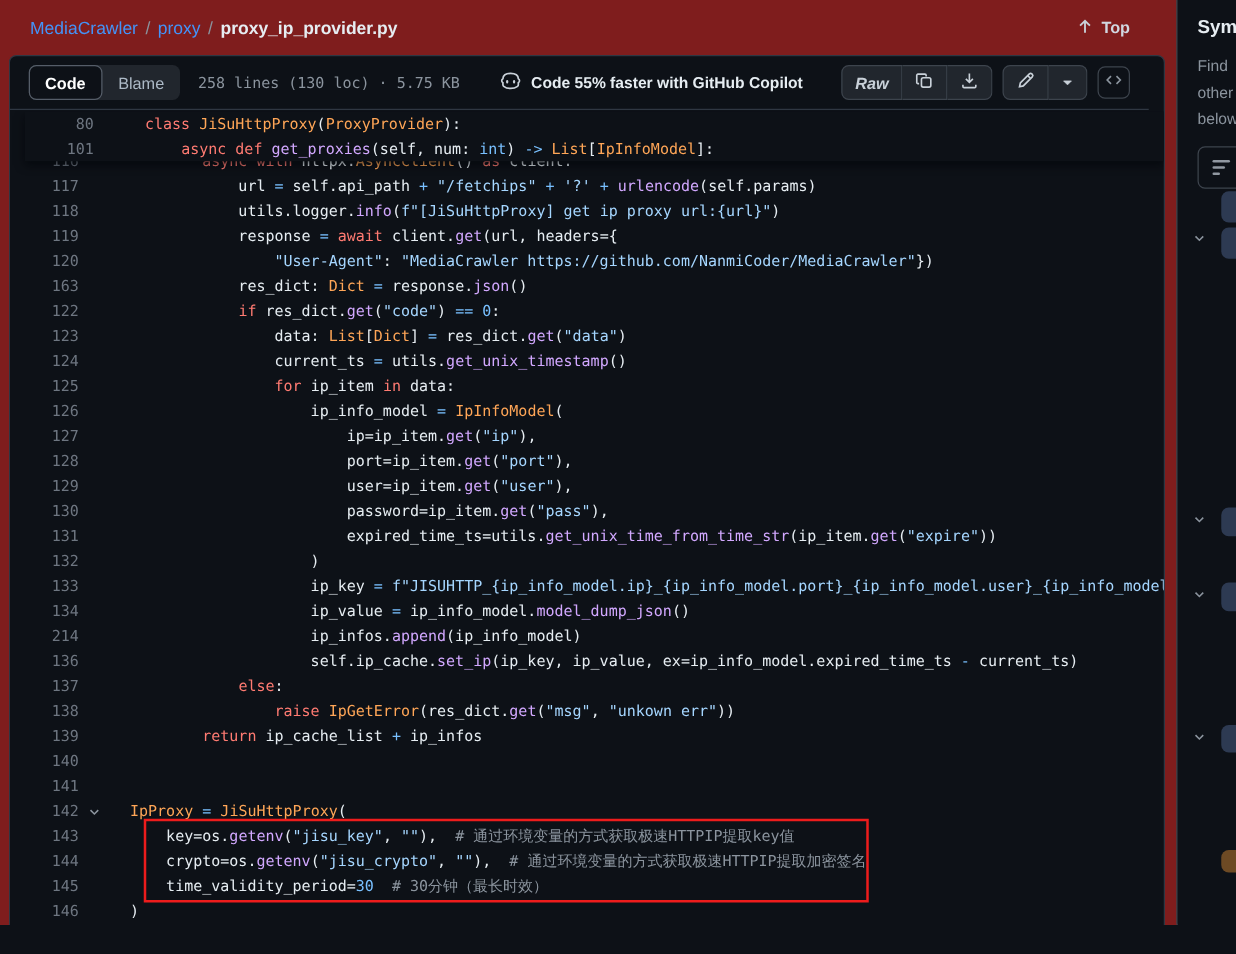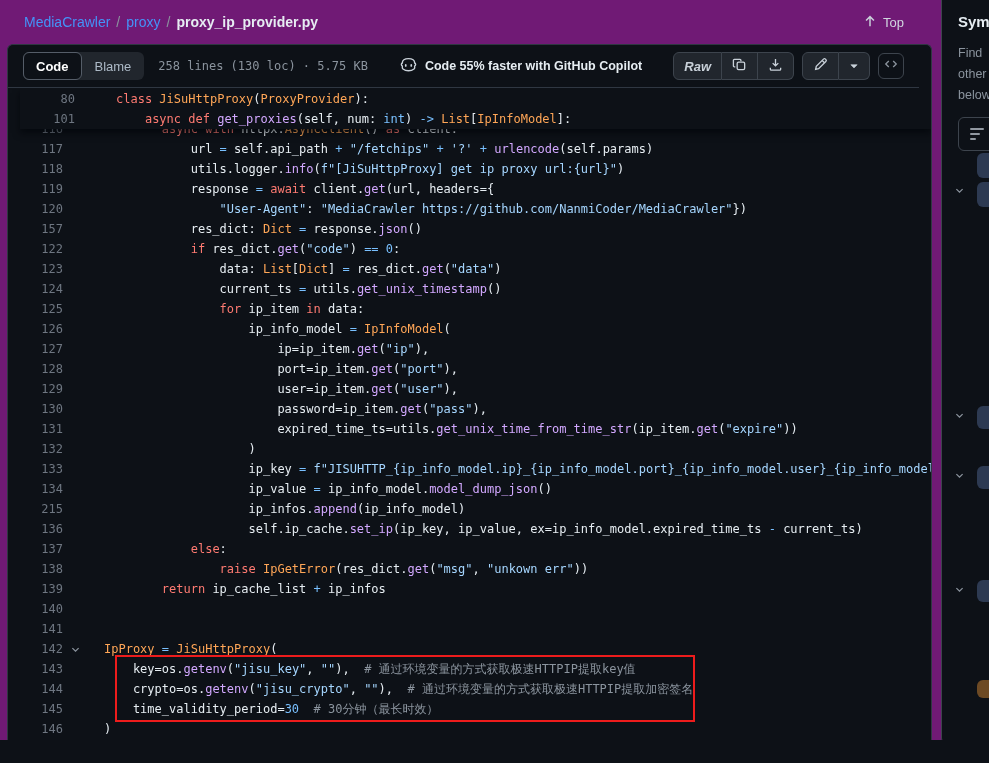--- a/index.html
+++ b/index.html
@@ -1,30 +1,30 @@
 <!DOCTYPE html>
 <html><head>
 <meta charset="utf-8">
 <style>
   * { margin:0; padding:0; box-sizing:border-box; }
   html,body { background:#0d1117; }
-  #stage { position:relative; width:989px; height:740px; overflow:hidden; background:#701a75;
+  #stage { position:relative; width:989px; height:740px; overflow:hidden; background:#7f1d1d;
            font-family:"Liberation Sans", sans-serif; color:#e6edf2;padding-left:21px; }
 
   
   #main { position:absolute; left:0; top:0; width:932px; height:763px; }
 
   .breadcrumb-bar { position:absolute; left:0; top:0; right:0; height:44px;
     display:flex; align-items:center; justify-content:space-between; padding:0 20px 0 24px; }
   .breadcrumb { font-size:14px; display:flex; align-items:center; gap:6px; }
   .bc-link { color:#4493f8; cursor:pointer; }
   .bc-sep { color:#8b949e; }
   .bc-file { color:#e6edf2; font-weight:700; }
-  .top-btn { display:flex; align-items:center; gap:6px; color:#d1d7e0; font-size:13px;
-    font-weight:400; cursor:pointer; padding:4px 8px; border-radius:6px; }
+  .top-btn { display:flex; align-items:flex-start; gap:6px; color:#d1d7e0; font-size:13px;
+    font-weight:700; cursor:pointer; padding:4px 8px; border-radius:6px; }
   .top-btn svg { stroke:#c9d1d9; }
 
   .file-container { position:absolute; left:7px; top:44px; right:0; bottom:0;
     border:1px solid #2f3742; border-bottom:none; border-radius:6px 6px 0 0; background:#0d1117; }
 
   
   .toolbar { position:absolute; left:0; top:0; right:12px; height:43px; border-bottom:1px solid #2f3742;
     display:flex; align-items:center; padding:0 15px; }
   .seg { display:flex; align-items:center; background:#21262d; border-radius:6px; padding:0; height:28px; }
   .seg-btn { height:28px; padding:0 12px; display:flex; align-items:center; font-size:13px;
@@ -175,35 +175,35 @@
         </div>
       </div>
 
       <div class="code-area">
         <div class="rows">
             <div class="code-row"><div class="ln">116</div><div class="fold"></div><div class="lt"><span class="tok-p">        </span><span class="tok-k">async </span><span class="tok-k">with </span><span class="tok-p">httpx.</span><span class="tok-e">AsyncClient</span><span class="tok-p">() </span><span class="tok-k">as</span><span class="tok-p"> client:</span></div></div>
             <div class="code-row"><div class="ln">117</div><div class="fold"></div><div class="lt"><span class="tok-p">            url </span><span class="tok-n">=</span><span class="tok-p"> self.api_path </span><span class="tok-n">+</span><span class="tok-p"> </span><span class="tok-s">"/fetchips"</span><span class="tok-p"> </span><span class="tok-n">+</span><span class="tok-p"> </span><span class="tok-s">'?'</span><span class="tok-p"> </span><span class="tok-n">+</span><span class="tok-p"> </span><span class="tok-f">urlencode</span><span class="tok-p">(self.params)</span></div></div>
             <div class="code-row"><div class="ln">118</div><div class="fold"></div><div class="lt"><span class="tok-p">            utils.logger.</span><span class="tok-f">info</span><span class="tok-p">(</span><span class="tok-s">f"[JiSuHttpProxy] get ip proxy url:{url}"</span><span class="tok-p">)</span></div></div>
             <div class="code-row"><div class="ln">119</div><div class="fold"></div><div class="lt"><span class="tok-p">            response </span><span class="tok-n">=</span><span class="tok-p"> </span><span class="tok-k">await</span><span class="tok-p"> client.</span><span class="tok-f">get</span><span class="tok-p">(url, headers={</span></div></div>
             <div class="code-row"><div class="ln">120</div><div class="fold"></div><div class="lt"><span class="tok-p">                </span><span class="tok-s">"User-Agent"</span><span class="tok-p">: </span><span class="tok-s">"MediaCrawler https://github.com/NanmiCoder/MediaCrawler"</span><span class="tok-p">})</span></div></div>
-            <div class="code-row"><div class="ln">157</div><div class="fold"></div><div class="lt"><span class="tok-p">            res_dict: </span><span class="tok-e">Dict</span><span class="tok-p"> </span><span class="tok-n">=</span><span class="tok-p"> response.</span><span class="tok-f">json</span><span class="tok-p">()</span></div></div>
+            <div class="code-row"><div class="ln">163</div><div class="fold"></div><div class="lt"><span class="tok-p">            res_dict: </span><span class="tok-e">Dict</span><span class="tok-p"> </span><span class="tok-n">=</span><span class="tok-p"> response.</span><span class="tok-f">json</span><span class="tok-p">()</span></div></div>
             <div class="code-row"><div class="ln">122</div><div class="fold"></div><div class="lt"><span class="tok-p">            </span><span class="tok-k">if</span><span class="tok-p"> res_dict.</span><span class="tok-f">get</span><span class="tok-p">(</span><span class="tok-s">"code"</span><span class="tok-p">) </span><span class="tok-n">==</span><span class="tok-p"> </span><span class="tok-n">0</span><span class="tok-p">:</span></div></div>
             <div class="code-row"><div class="ln">123</div><div class="fold"></div><div class="lt"><span class="tok-p">                data: </span><span class="tok-e">List</span><span class="tok-p">[</span><span class="tok-e">Dict</span><span class="tok-p">] </span><span class="tok-n">=</span><span class="tok-p"> res_dict.</span><span class="tok-f">get</span><span class="tok-p">(</span><span class="tok-s">"data"</span><span class="tok-p">)</span></div></div>
             <div class="code-row"><div class="ln">124</div><div class="fold"></div><div class="lt"><span class="tok-p">                current_ts </span><span class="tok-n">=</span><span class="tok-p"> utils.</span><span class="tok-f">get_unix_timestamp</span><span class="tok-p">()</span></div></div>
             <div class="code-row"><div class="ln">125</div><div class="fold"></div><div class="lt"><span class="tok-p">                </span><span class="tok-k">for</span><span class="tok-p"> ip_item </span><span class="tok-k">in</span><span class="tok-p"> data:</span></div></div>
             <div class="code-row"><div class="ln">126</div><div class="fold"></div><div class="lt"><span class="tok-p">                    ip_info_model </span><span class="tok-n">=</span><span class="tok-p"> </span><span class="tok-e">IpInfoModel</span><span class="tok-p">(</span></div></div>
             <div class="code-row"><div class="ln">127</div><div class="fold"></div><div class="lt"><span class="tok-p">                        ip=ip_item.</span><span class="tok-f">get</span><span class="tok-p">(</span><span class="tok-s">"ip"</span><span class="tok-p">),</span></div></div>
             <div class="code-row"><div class="ln">128</div><div class="fold"></div><div class="lt"><span class="tok-p">                        port=ip_item.</span><span class="tok-f">get</span><span class="tok-p">(</span><span class="tok-s">"port"</span><span class="tok-p">),</span></div></div>
             <div class="code-row"><div class="ln">129</div><div class="fold"></div><div class="lt"><span class="tok-p">                        user=ip_item.</span><span class="tok-f">get</span><span class="tok-p">(</span><span class="tok-s">"user"</span><span class="tok-p">),</span></div></div>
             <div class="code-row"><div class="ln">130</div><div class="fold"></div><div class="lt"><span class="tok-p">                        password=ip_item.</span><span class="tok-f">get</span><span class="tok-p">(</span><span class="tok-s">"pass"</span><span class="tok-p">),</span></div></div>
             <div class="code-row"><div class="ln">131</div><div class="fold"></div><div class="lt"><span class="tok-p">                        expired_time_ts=utils.</span><span class="tok-f">get_unix_time_from_time_str</span><span class="tok-p">(ip_item.</span><span class="tok-f">get</span><span class="tok-p">(</span><span class="tok-s">"expire"</span><span class="tok-p">))</span></div></div>
             <div class="code-row"><div class="ln">132</div><div class="fold"></div><div class="lt"><span class="tok-p">                    )</span></div></div>
             <div class="code-row"><div class="ln">133</div><div class="fold"></div><div class="lt"><span class="tok-p">                    ip_key </span><span class="tok-n">=</span><span class="tok-p"> </span><span class="tok-s">f"JISUHTTP_{ip_info_model.ip}_{ip_info_model.port}_{ip_info_model.user}_{ip_info_model.password}"</span></div></div>
             <div class="code-row"><div class="ln">134</div><div class="fold"></div><div class="lt"><span class="tok-p">                    ip_value </span><span class="tok-n">=</span><span class="tok-p"> ip_info_model.</span><span class="tok-f">model_dump_json</span><span class="tok-p">()</span></div></div>
-            <div class="code-row"><div class="ln">215</div><div class="fold"></div><div class="lt"><span class="tok-p">                    ip_infos.</span><span class="tok-f">append</span><span class="tok-p">(ip_info_model)</span></div></div>
+            <div class="code-row"><div class="ln">214</div><div class="fold"></div><div class="lt"><span class="tok-p">                    ip_infos.</span><span class="tok-f">append</span><span class="tok-p">(ip_info_model)</span></div></div>
             <div class="code-row"><div class="ln">136</div><div class="fold"></div><div class="lt"><span class="tok-p">                    self.ip_cache.</span><span class="tok-f">set_ip</span><span class="tok-p">(ip_key, ip_value, ex=ip_info_model.expired_time_ts </span><span class="tok-n">-</span><span class="tok-p"> current_ts)</span></div></div>
             <div class="code-row"><div class="ln">137</div><div class="fold"></div><div class="lt"><span class="tok-p">            </span><span class="tok-k">else</span><span class="tok-p">:</span></div></div>
             <div class="code-row"><div class="ln">138</div><div class="fold"></div><div class="lt"><span class="tok-p">                </span><span class="tok-k">raise</span><span class="tok-p"> </span><span class="tok-e">IpGetError</span><span class="tok-p">(res_dict.</span><span class="tok-f">get</span><span class="tok-p">(</span><span class="tok-s">"msg"</span><span class="tok-p">, </span><span class="tok-s">"unkown err"</span><span class="tok-p">))</span></div></div>
             <div class="code-row"><div class="ln">139</div><div class="fold"></div><div class="lt"><span class="tok-p">        </span><span class="tok-k">return</span><span class="tok-p"> ip_cache_list </span><span class="tok-n">+</span><span class="tok-p"> ip_infos</span></div></div>
             <div class="code-row"><div class="ln">140</div><div class="fold"></div><div class="lt"></div></div>
             <div class="code-row"><div class="ln">141</div><div class="fold"></div><div class="lt"></div></div>
             <div class="code-row"><div class="ln">142</div><div class="fold"><svg width="11" height="11" viewBox="0 0 16 16" fill="none" stroke-width="1.8">
                   <path d="M3.5 6 8 10.5 12.5 6"></path>
                 </svg></div><div class="lt"><span class="tok-e">IpProxy</span><span class="tok-p"> </span><span class="tok-n">=</span><span class="tok-p"> </span><span class="tok-e">JiSuHttpProxy</span><span class="tok-p">(</span></div></div>
             <div class="code-row"><div class="ln">143</div><div class="fold"></div><div class="lt"><span class="tok-p">    key=os.</span><span class="tok-f">getenv</span><span class="tok-p">(</span><span class="tok-s">"jisu_key"</span><span class="tok-p">, </span><span class="tok-s">""</span><span class="tok-p">),  </span><span class="tok-c"># 通过环境变量的方式获取极速HTTPIP提取key值</span></div></div>

